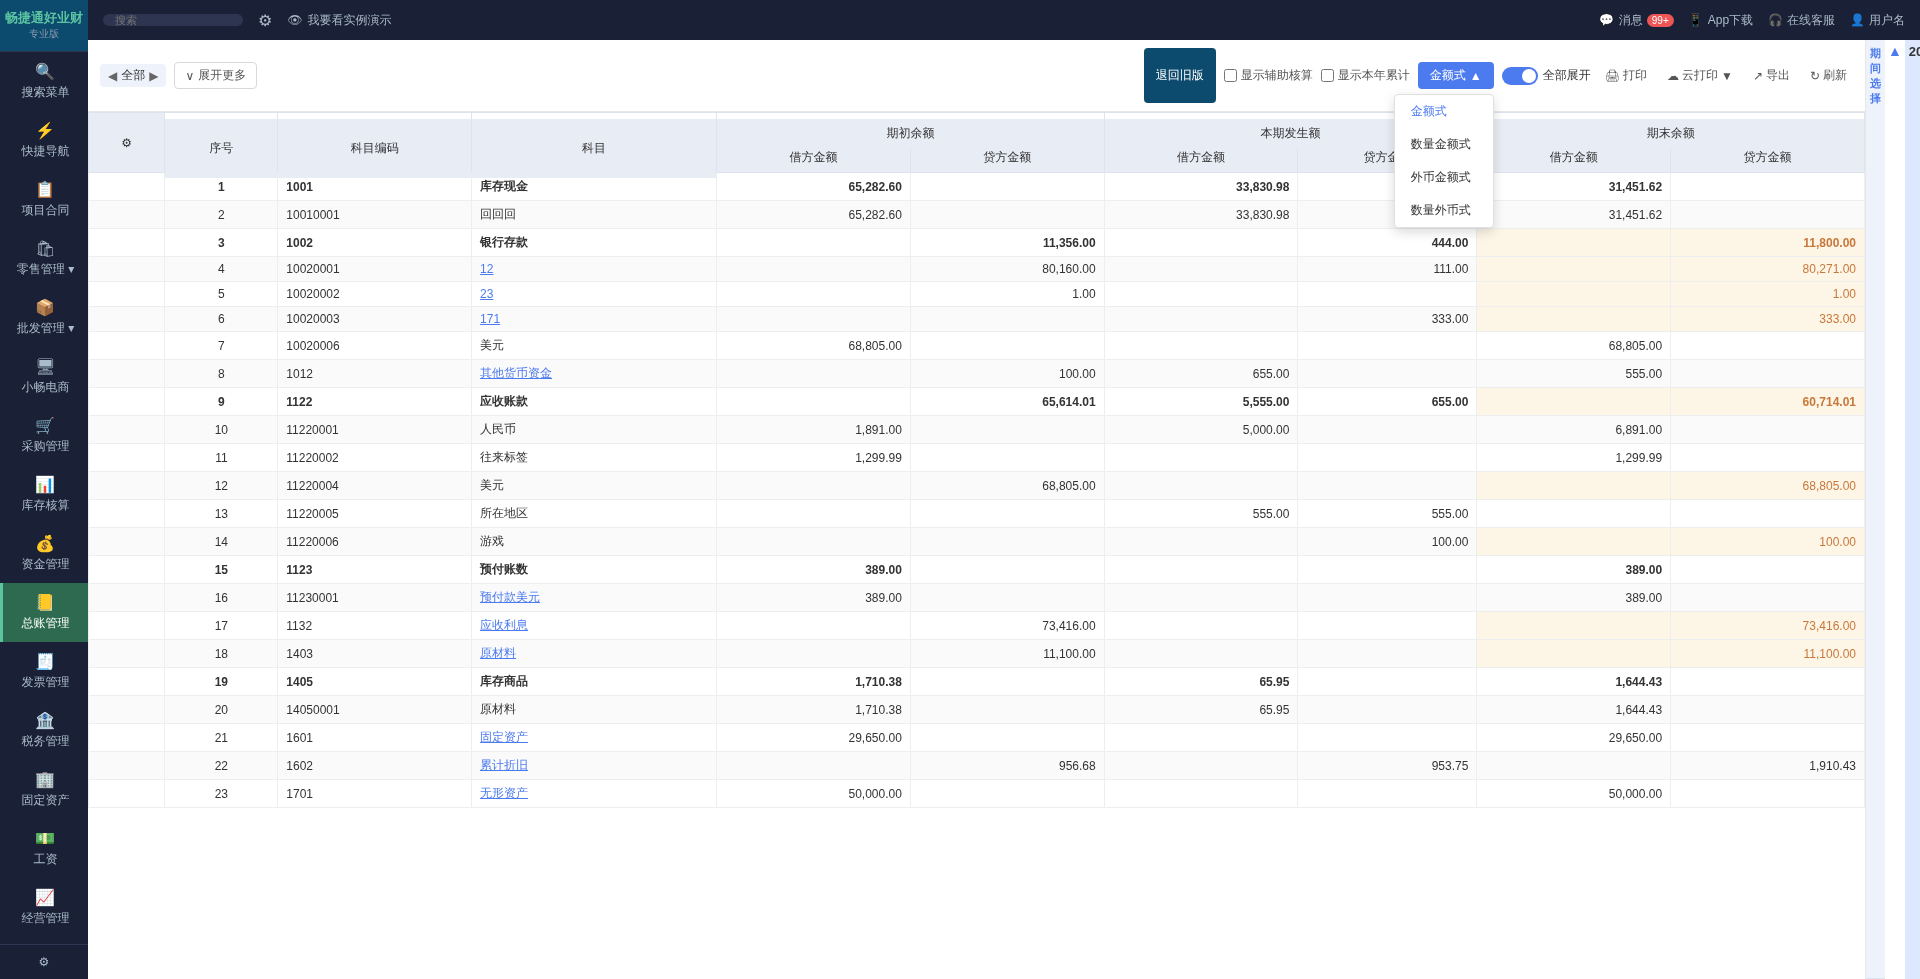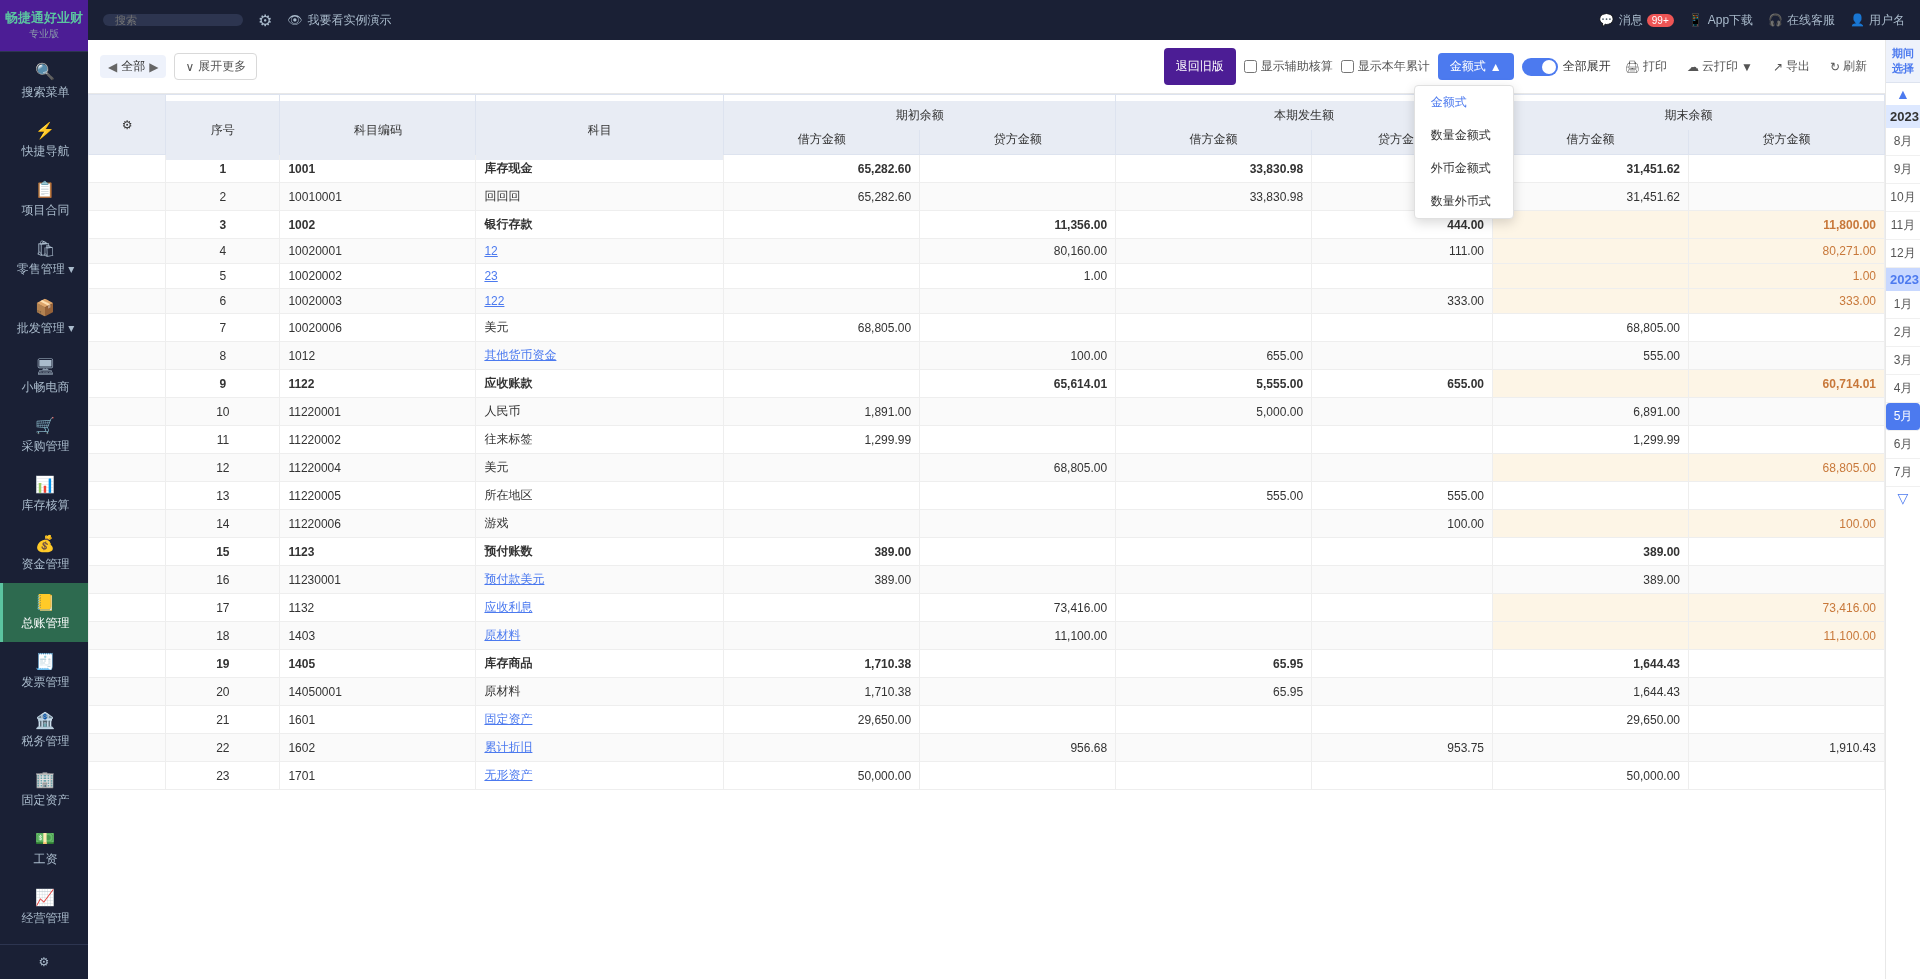--- a/index.html
+++ b/index.html
@@ -11,21 +11,21 @@
       background: #1a2035;
       display: flex;
       flex-direction: column;
       align-items: center;
       padding: 0;
       flex-shrink: 0;
       height: 100%;
     }
     .sidebar-logo {
       width: 100%;
-      background: #4c1d95;
+      background: #0c4a6e;
       padding: 10px 5px;
       display: flex;
       flex-direction: column;
       align-items: center;
       border-bottom: 1px solid #2d3550;
     }
     .sidebar-logo-text {
       color: #5bc4a0;
       font-size: 13px;
       font-weight: bold;
@@ -227,25 +227,25 @@
       color: #555;
       font-size: 12px;
     }
     .toolbar-right {
       margin-left: auto;
       display: flex;
       align-items: center;
       gap: 8px;
     }
     .btn-return {
-      background: #4c1d95;
+      background: #0c4a6e;
       color: #fff;
       border: none;
       border-radius: 4px;
-      padding: 10px 12px;
+      padding: 19px 12px;
       cursor: pointer;
       font-size: 12px;
     }
     .checkbox-label {
       display: flex;
       align-items: center;
       gap: 4px;
       font-size: 12px;
       color: #555;
       cursor: pointer;
@@ -359,25 +359,24 @@
       text-align: center;
       background: #e8ecf4;
       border: 1px solid #dde3ef;
       padding: 6px 8px;
       position: sticky;
       top: 0;
     }
 
     
     .right-sidebar {
-      width: 35px;
+      width: 55px;
       background: #fff;
       border-left: 1px solid #e8e8e8;
       display: flex;
-      flex-direction: column;
       overflow-y: auto;
       font-size: 11px;
       color: #333;
     }
     .rs-header {
       background: #eef2fb;
       padding: 6px 4px;
       text-align: center;
       font-weight: bold;
       font-size: 11px;
@@ -663,21 +662,21 @@
                 <td class="td-num">1.00</td>
                 <td class="td-num"></td>
                 <td class="td-num"></td>
                 <td class="td-num td-highlight"></td>
                 <td class="td-num td-highlight">1.00</td>
               </tr>
               <tr>
                 <td class="td-center"></td>
                 <td class="td-center">6</td>
                 <td>10020003</td>
-                <td class="td-underline">122</td>
+                <td class="td-underline">171</td>
                 <td class="td-num"></td>
                 <td class="td-num"></td>
                 <td class="td-num"></td>
                 <td class="td-num">333.00</td>
                 <td class="td-num td-highlight"></td>
                 <td class="td-num td-highlight">333.00</td>
               </tr>
               <tr>
                 <td class="td-center"></td>
                 <td class="td-center">7</td>

